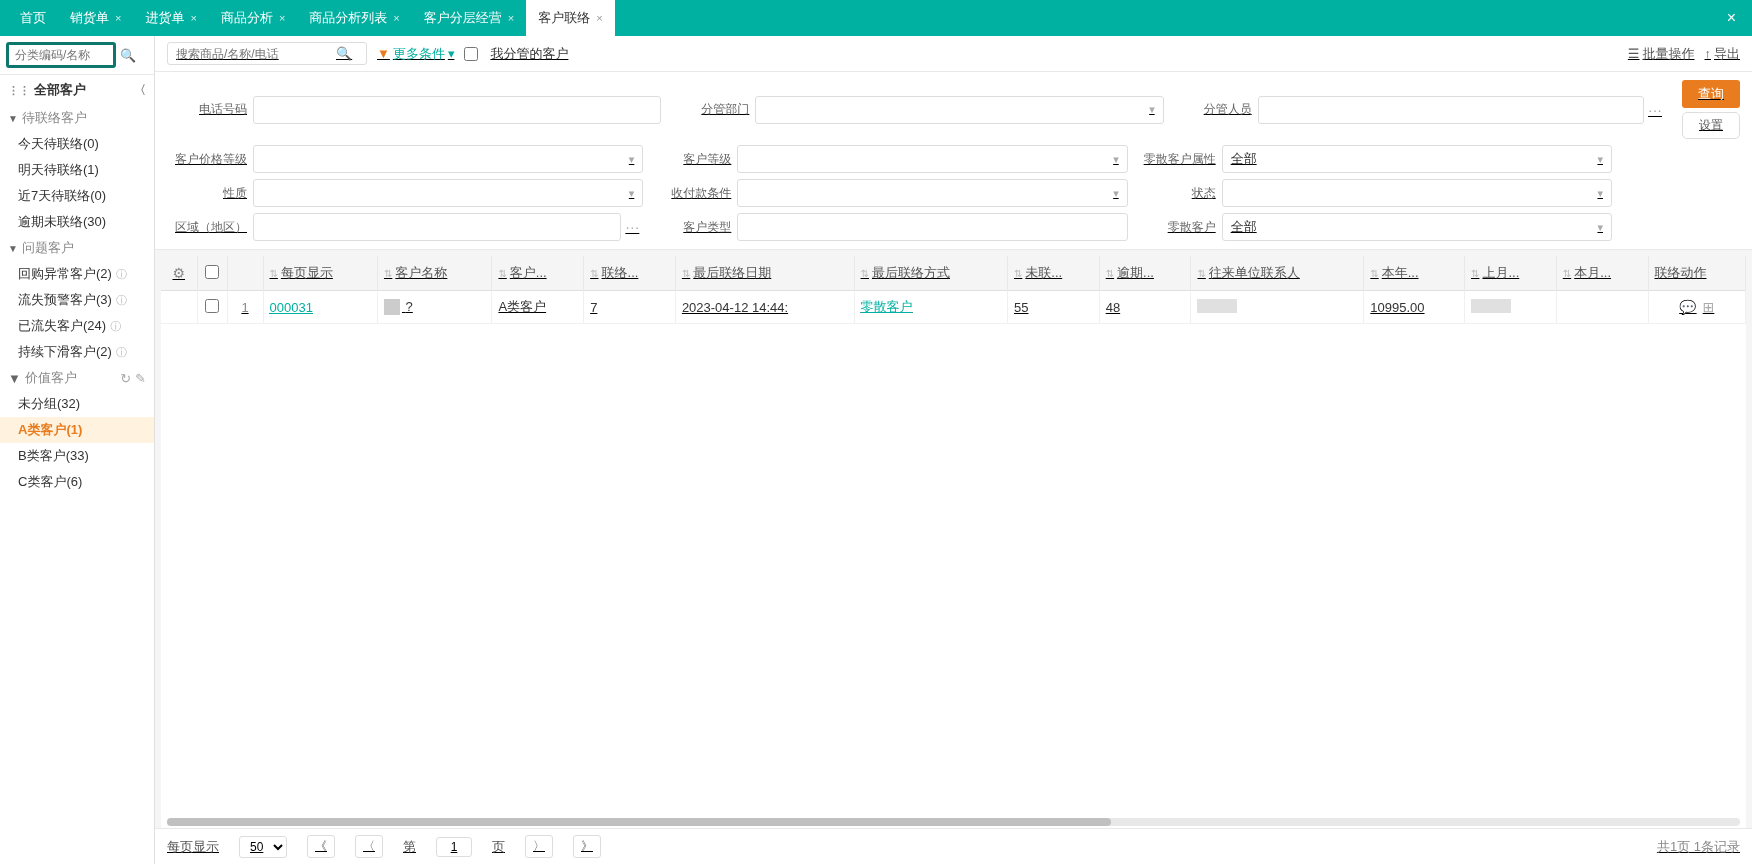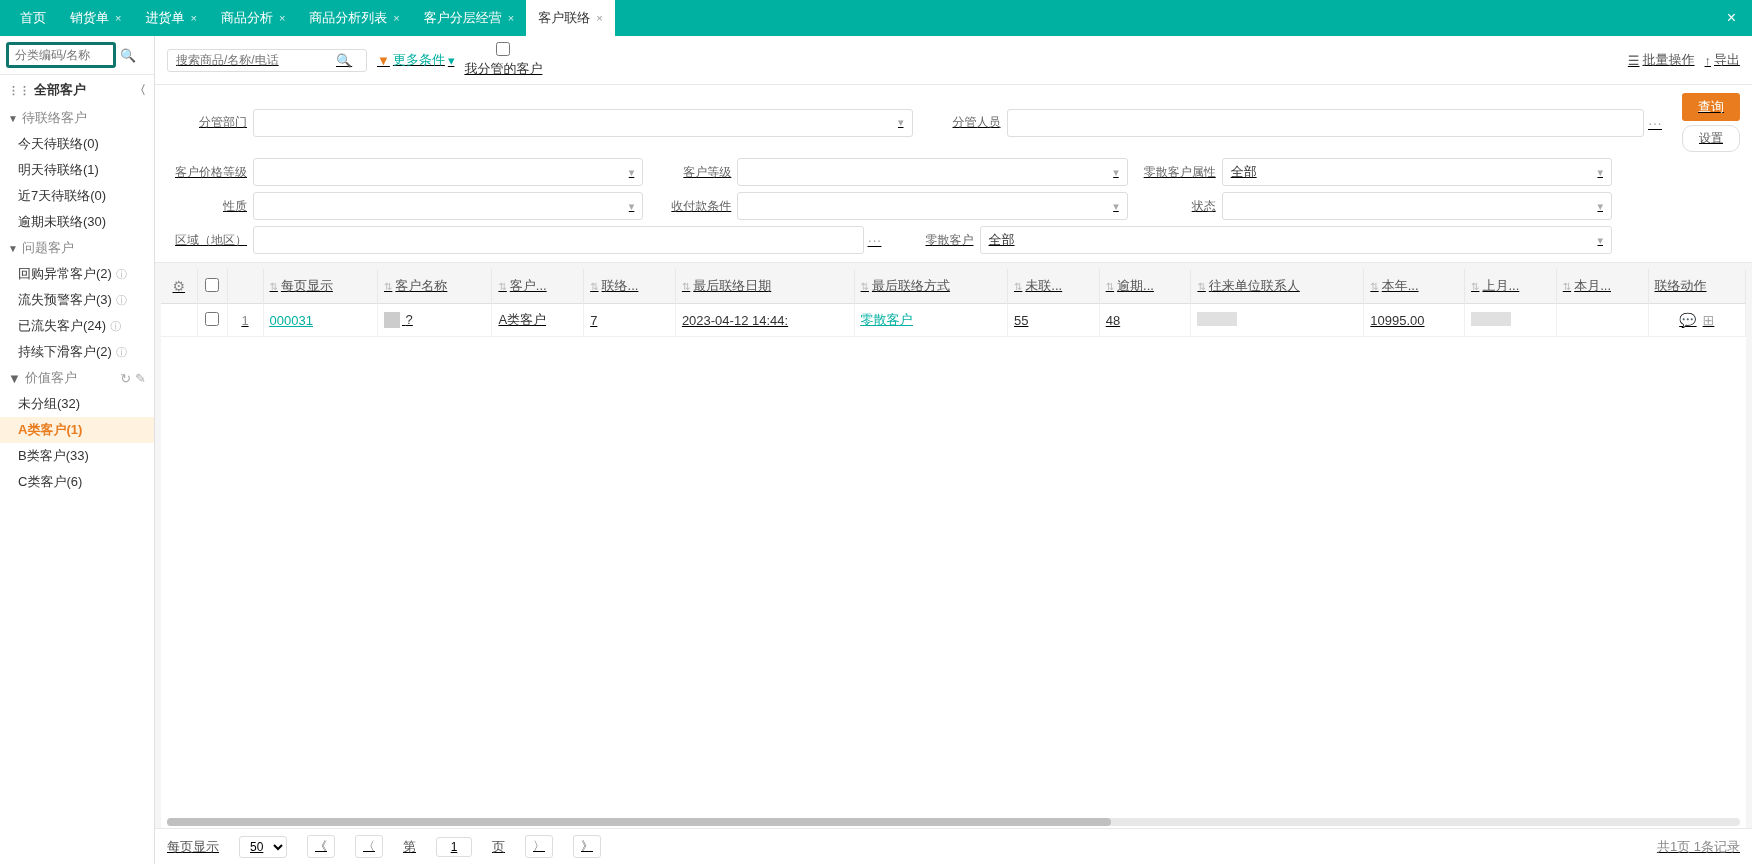--- a/index.html
+++ b/index.html
@@ -199,25 +199,24 @@
       color: #00b0a0;
       cursor: pointer;
       display: flex;
       align-items: center;
       gap: 3px;
       font-size: 12px;
     }
     .my-customer {
       display: flex;
       align-items: center;
-      gap: 4px;
+      gap: 12px;
       font-size: 12px;
       color: #333;
       cursor: pointer;
-      flex-direction: column;
     }
     .filter-bar-right {
       margin-left: auto;
       display: flex;
       gap: 10px;
       align-items: center;
     }
     .batch-op-btn {
       color: #555;
       cursor: pointer;
@@ -294,21 +293,21 @@
       border: none;
       border-radius: 3px;
       padding: 5px 16px;
       cursor: pointer;
       font-size: 13px;
     }
     .settings-btn {
       background: white;
       color: #555;
       border: 1px solid #ddd;
-      border-radius: 10px;
+      border-radius: 5px;
       padding: 4px 12px;
       cursor: pointer;
       font-size: 12px;
     }
     .filter-btns {
       display: flex;
       flex-direction: column;
       gap: 4px;
       justify-content: center;
       padding-left: 8px;
@@ -592,20 +591,24 @@
           <span>↑</span>
           <span>导出</span>
         </div>
       </div>
     </div>
 
     <div class="advanced-filter">
 
       <div class="filter-row">
         <div class="filter-field">
+          <span class="filter-label">电话号码</span>
+          <input class="filter-input" type="text" style="">
+        </div>
+        <div class="filter-field">
           <span class="filter-label">分管部门</span>
           <div class="filter-select">
             <span></span>
             <span class="filter-select-arrow">▾</span>
           </div>
         </div>
         <div class="filter-field">
           <span class="filter-label">分管人员</span>
           <input class="filter-input" type="text" style="flex: 1 1 0%;">
           <span class="filter-dots">···</span>
@@ -664,20 +667,24 @@
           </div>
         </div>
         <div style="width:120px"></div>
       </div>
 
       <div class="filter-row">
         <div class="filter-field">
           <span class="filter-label">区域（地区）</span>
           <input class="filter-input" type="text" style="flex: 1 1 0%;">
           <span class="filter-dots">···</span>
+        </div>
+        <div class="filter-field">
+          <span class="filter-label">客户类型</span>
+          <input class="filter-input" type="text" style="">
         </div>
         <div class="filter-field">
           <span class="filter-label">零散客户</span>
           <div class="filter-select">
             <span>全部</span>
             <span class="filter-select-arrow">▾</span>
           </div>
         </div>
         <div style="width:120px"></div>
       </div>

